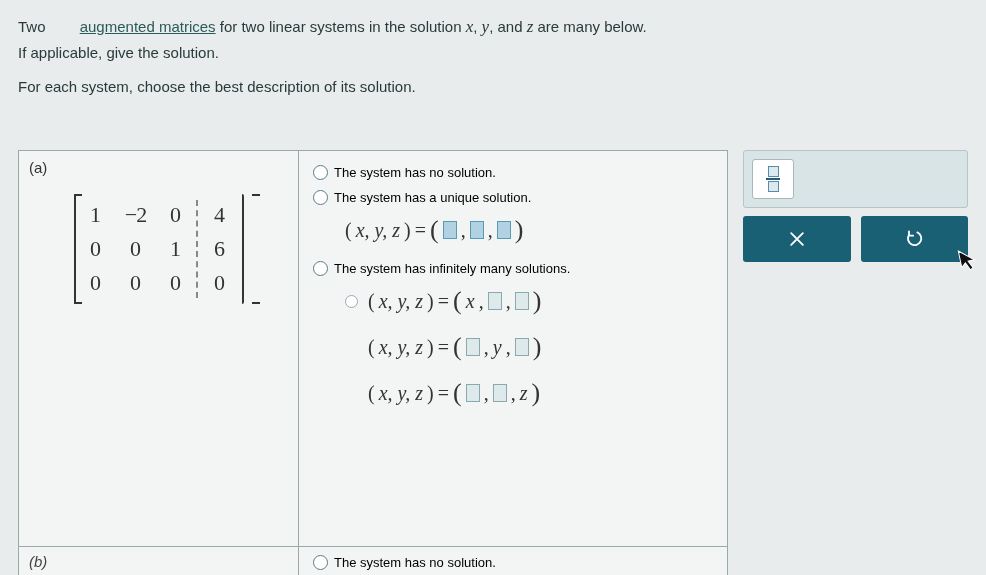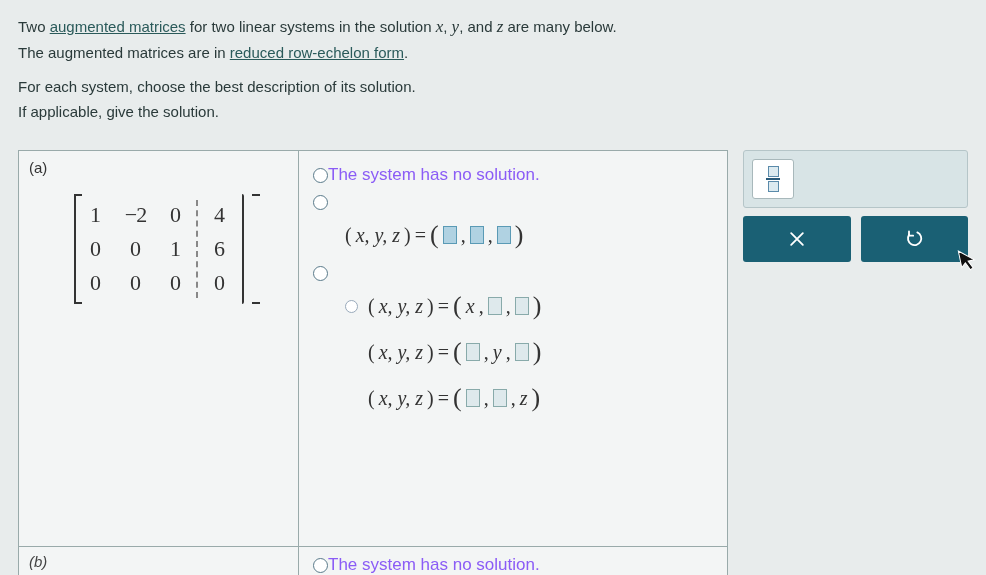--- a/index.html
+++ b/index.html
@@ -13,21 +13,21 @@
     overflow: hidden;
     position: relative;
     color: #333;
   }
   .page {
     background: #e8ecec;
     padding: 12px 18px 0 18px;
     height: 100%;
   }
   .intro { font-size: 15px; line-height: 1.5; color: #2a3a3a; }
-  .intro .link { text-decoration: underline; color: #2a5a5a; }
+  .intro .link { text-decoration: underline; color: #2a5a5a; margin-left: 30px; }
   .intro .ital { font-style: italic; font-family: 'Times New Roman', serif; font-size: 17px; }
   .intro p { margin: 2px 0; }
   .question-box {
     border: 1px solid #9aa;
     background: #f3f5f5;
     position: absolute;
     left: 18px;
     top: 150px;
     width: 710px;
     height: 430px;
@@ -82,21 +82,21 @@
     width: 8px; height: 2px; background: #333;
   }
   .matrix::before { top: 0; left: -2px; box-shadow: 178px 0 0 #333; }
   .matrix::after { bottom: 0; left: -2px; box-shadow: 178px 0 0 #333; }
   .mat-main { display: flex; }
   .mcol { display: flex; flex-direction: column; }
   .mcell { width: 40px; height: 34px; display: flex; align-items: center; justify-content: center; }
   .mcell.neg { letter-spacing: -1px; }
   .vbar { border-left: 2px dashed #888; margin: 2px 0; }
   .augcol .mcell { width: 44px; }
-  .opt-row { display: flex; align-items: center; margin: 4px 0 10px 0; font-size: 17px; color: #8b5cf6; }
+  .opt-row { display: flex; align-items: center; gap: 6px; margin: 4px 0 10px 0; font-size: 13px; color: #000000; }
   .radio {
     width: 15px; height: 15px; border: 1.5px solid #5a7a8a; border-radius: 50%;
     background: #fff; flex-shrink: 0; cursor: pointer;
   }
   .radio.sub { width: 13px; height: 13px; border-color: #9ab; }
   .sub-row { margin-left: 32px; margin-bottom: 16px; display: flex; align-items: center; gap: 4px; }
   .math { font-family: 'Times New Roman', serif; font-style: italic; font-size: 20px; letter-spacing: 0px; }
   .math .up { font-style: normal; }
   .placeholder {
     display: inline-block;
@@ -161,25 +161,22 @@
   }
 </style>
 </head>
 <body>
 
 <div class="page">
   <div class="intro">
     <p>
       <span>Two </span><span class="link">augmented matrices</span><span> for two linear systems in the solution </span><span class="ital">x</span><span>, </span><span class="ital">y</span><span>, and </span><span class="ital">z</span><span> are many below.</span>
     </p>
-    <p>
-      <span>The augmented matrices are in </span><span class="link">reduced row-echelon form</span><span>.</span>
-    </p>
+    <p>If applicable, give the solution.</p>
     <p style="margin-top:12px">For each system, choose the best description of its solution.</p>
-    <p>If applicable, give the solution.</p>
   </div>
 
   <div class="question-box">
     <div class="part-row">
       <div class="left-cell">
         <div class="part-label">(a)</div>
         <div class="matrix-wrap">
           <div class="matrix">
             <div class="mat-main">
               <div class="mcol">
@@ -207,36 +204,38 @@
           </div>
         </div>
       </div>
       <div class="right-cell">
         <div class="opt-row">
           <div class="radio"></div>
           <span>The system has no solution.</span>
         </div>
         <div class="opt-row">
           <div class="radio"></div>
+          <span>The system has a unique solution.</span>
         </div>
         <div class="sub-row math">
           <span class="up">(</span>
             <span>x, y, z</span>
             <span class="up">)</span>
             <span class="up"> = </span>
             <span class="up" style="font-size:26px">(</span>
             <span class="placeholder sel"></span>
             <span class="up">, </span>
             <span class="placeholder sel"></span>
             <span class="up">, </span>
             <span class="placeholder sel"></span>
             <span class="up" style="font-size:26px">)</span>
         </div>
         <div class="opt-row">
           <div class="radio"></div>
+          <span>The system has infinitely many solutions.</span>
         </div>
         <div class="sub-row math">
           <span class="radio sub" style="margin-right:6px"></span>
           <span class="up">(</span>
             <span>x, y, z</span>
             <span class="up">)</span>
             <span class="up"> = </span>
             <span class="up" style="font-size:26px">(</span>
             <span>x</span>
             <span class="up">, </span>

